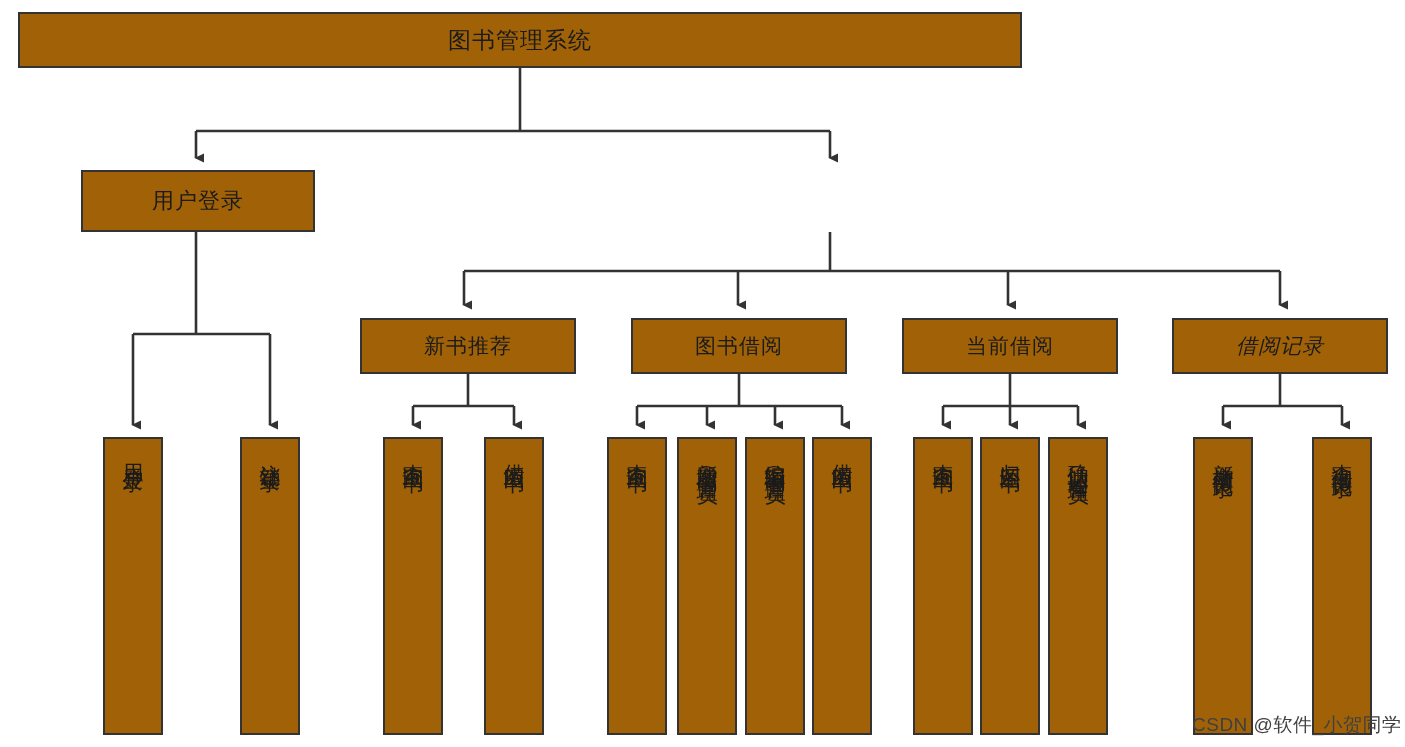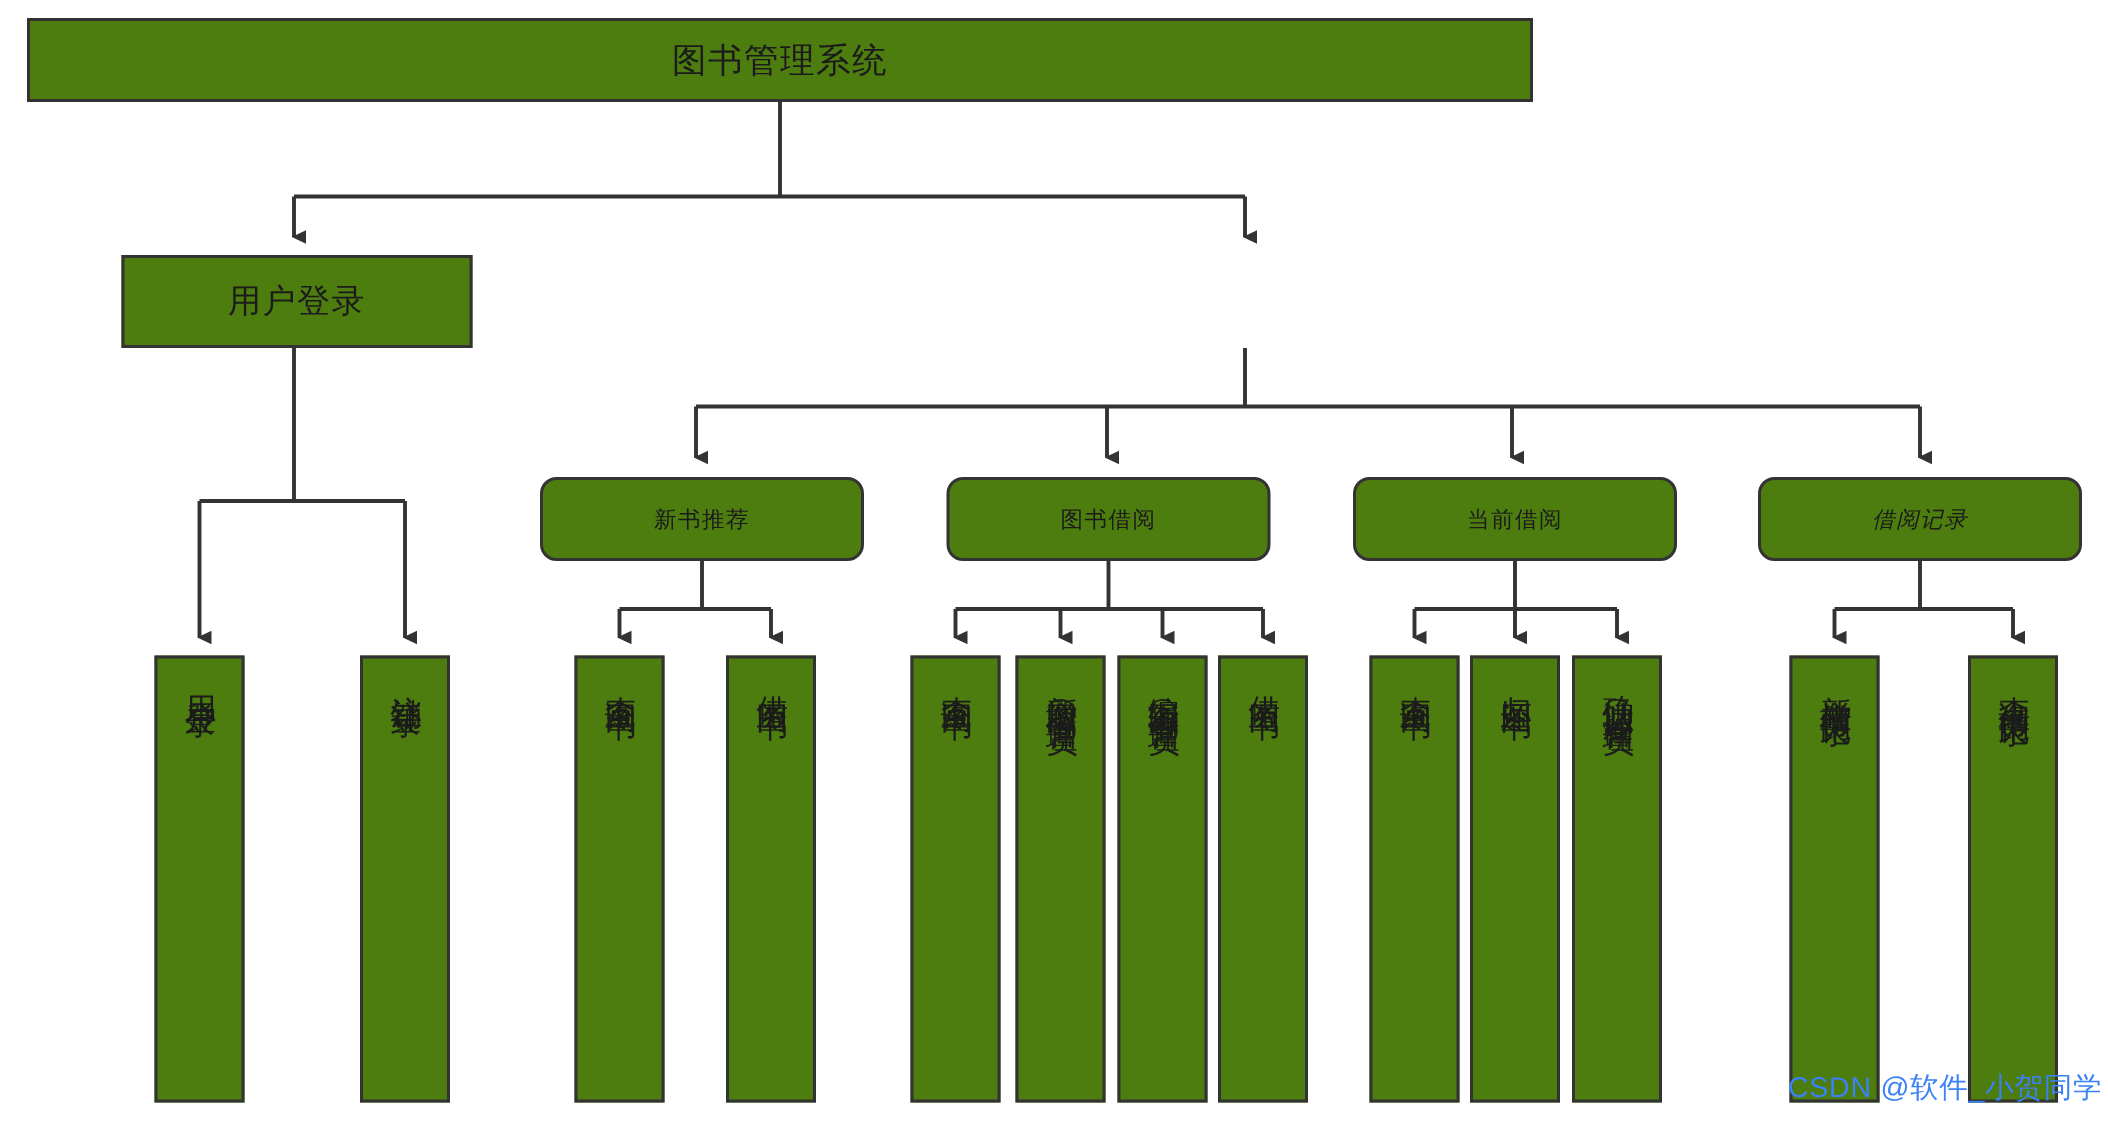--- a/index.html
+++ b/index.html
@@ -22,36 +22,35 @@
     position: absolute;
     left: 0;
     top: 0;
     width: 1405px;
     height: 747px;
   }
   .node {
     position: absolute;
     box-sizing: border-box;
     border: 2.5px solid #333333;
-    background: #4d7c0f;
+    background: #a16207;
     display: flex;
     align-items: center;
     justify-content: center;
     color: #1b1b1b;
     z-index: 2;
   }
   .node.root {
     font-size: 23px;
   }
   .node.level2 {
     font-size: 22px;
   }
   .node.level3 {
-    font-size: 15px;
-    border-radius: 11px;
+    font-size: 21px;
   }
   .node.leaf {
     align-items: flex-start;
     justify-content: center;
     padding-top: 8px;
   }
   .vtext {
     writing-mode: vertical-rl;
     text-orientation: upright;
     letter-spacing: 3px;
@@ -62,21 +61,21 @@
   }
   .htext {
     white-space: nowrap;
     letter-spacing: 1px;
   }
   #watermark {
     position: absolute;
     left: 1192px;
     top: 712px;
     font-size: 19px;
-    color: #3b82f6;
+    color: #404040;
     letter-spacing: 0.5px;
     white-space: nowrap;
     z-index: 3;
     font-family: "Liberation Sans", "DejaVu Sans", sans-serif;
   }
 </style>
 </head>
 <body>
 
 <div id="diagram">

